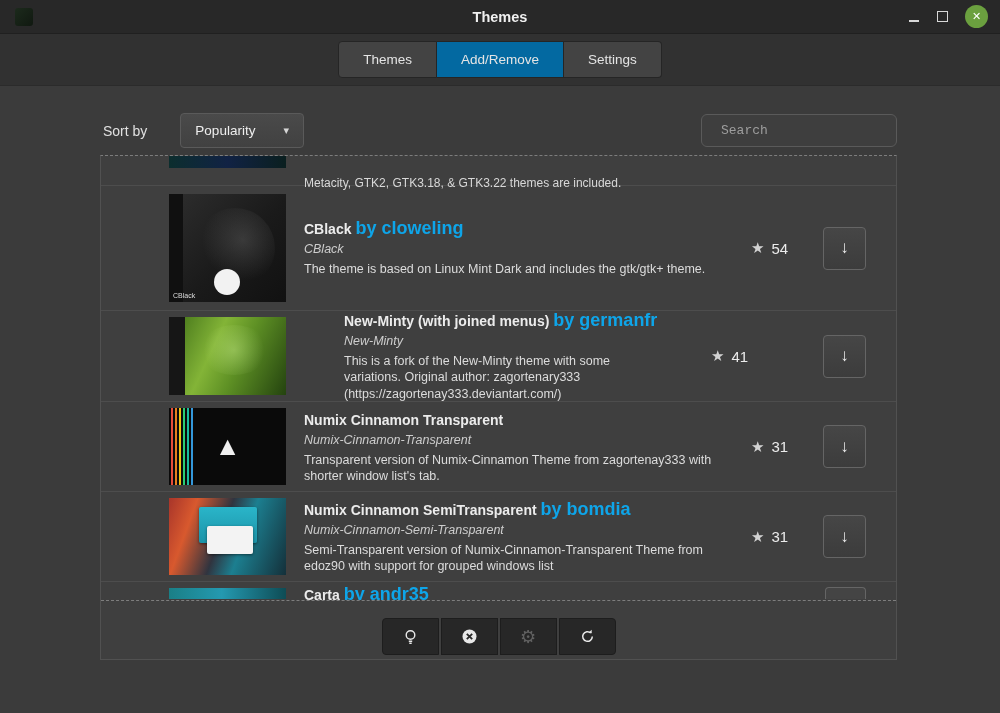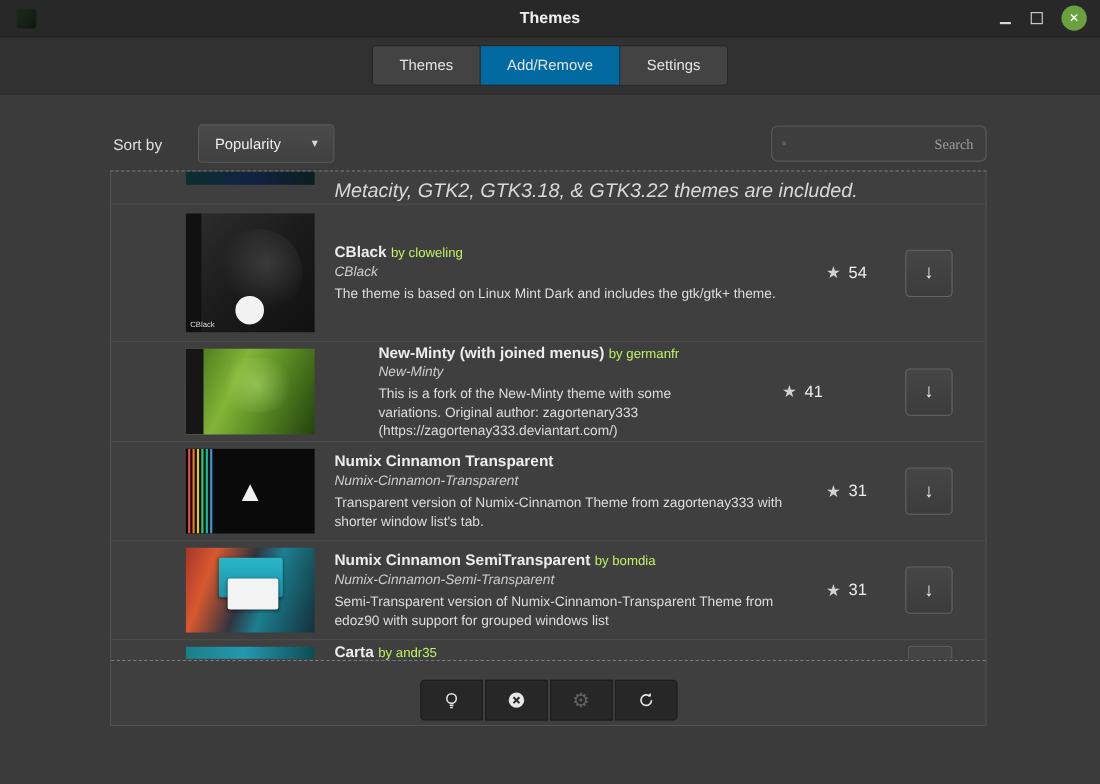--- a/index.html
+++ b/index.html
@@ -64,22 +64,21 @@
   .sort-chevron{font-size:11px;color:#d6d6d6;margin-left:28px;}
   .spacer{flex:1;}
   .search-box{
     width:196px;height:33px;background:#3e3e3e;border:1px solid #5a5a5a;
     border-radius:6px;display:flex;align-items:center;padding:0 9px;
     box-sizing:border-box;
   }
   .search-box input{
     flex:1;background:transparent;border:none;outline:none;
     color:#e6e6e6;font-size:13px;margin-left:8px;
-    font-family:Liberation Serif, serif;
-    text-align:right;
+    font-family:Liberation Mono, monospace;
   }
   .search-box input::placeholder{color:#9e9e9e;}
   
   .panel{
     position:absolute;left:100px;top:155px;width:797px;height:505px;
     background:#3f3f3f;border:1px solid #515151;
     border-top:1px dashed #7d7d7d;box-sizing:border-box;
   }
   .scrollarea{
     height:445px;overflow:hidden;border-bottom:1px dashed #7d7d7d;
@@ -94,38 +93,38 @@
   .row-cblack{height:125px;}
   .row-std{height:90px;}
   .row-minty{height:91px;gap:40px;}
   .row-partial-bottom{height:18px;position:relative;}
   .thumb{
     width:117px;flex-shrink:0;margin-right:18px;position:relative;overflow:hidden;
     background:#1d1d1d;
   }
   .txt{flex:1;padding-right:10px;min-width:0;}
   .t-title{font-size:14px;font-weight:bold;color:#ececec;margin-bottom:3px;}
-  .t-by{font-size:12px;font-weight:normal;color:#bef264;margin-left:4px;}
+  .t-by{font-size:18px;font-weight:bold;color:#0ea5e9;margin-left:4px;}
   .t-sub{font-size:12.5px;font-style:italic;color:#cdcdcd;margin-bottom:5px;}
   .t-desc{font-size:12.5px;color:#dcdcdc;line-height:16.5px;max-width:424px;}
   .stars{
     width:70px;flex-shrink:0;display:flex;align-items:center;gap:7px;
   }
   .star-glyph{color:#d2d2d2;font-size:15px;}
   .star-count{color:#ececec;font-size:15px;}
   .dl-btn{
     width:41px;height:41px;flex-shrink:0;margin-left:2px;
     border:1px solid #656565;border-radius:4px;
     background:linear-gradient(#464646,#3c3c3c);
     color:#f0f0f0;font-size:17px;
     display:flex;align-items:center;justify-content:center;
   }
   
   .thumb-sliver-top{height:12px;margin-top:0;background:linear-gradient(90deg,#0c2e2e,#124,#0a1f1f);}
-  .pt-text{font-size:18px;color:#d8d8d8;margin-top:7px;flex:1;font-style:italic;}
+  .pt-text{font-size:12px;color:#d8d8d8;margin-top:20px;flex:1;}
   .thumb-cblack{height:108px;background:linear-gradient(135deg,#2e2e2e 0%,#1a1a1a 55%,#111 100%);}
   .thumb-cblack .side-panel{position:absolute;left:0;top:0;width:14px;height:100%;background:#101010;}
   .thumb-cblack .swirl{
     position:absolute;left:26px;top:14px;width:80px;height:80px;border-radius:50%;
     background:radial-gradient(circle at 60% 40%, rgba(200,200,200,0.18), rgba(0,0,0,0) 60%);
   }
   .thumb-cblack .orb{
     position:absolute;left:45px;bottom:7px;width:26px;height:26px;border-radius:50%;
     background:#f2f2f2;
   }

